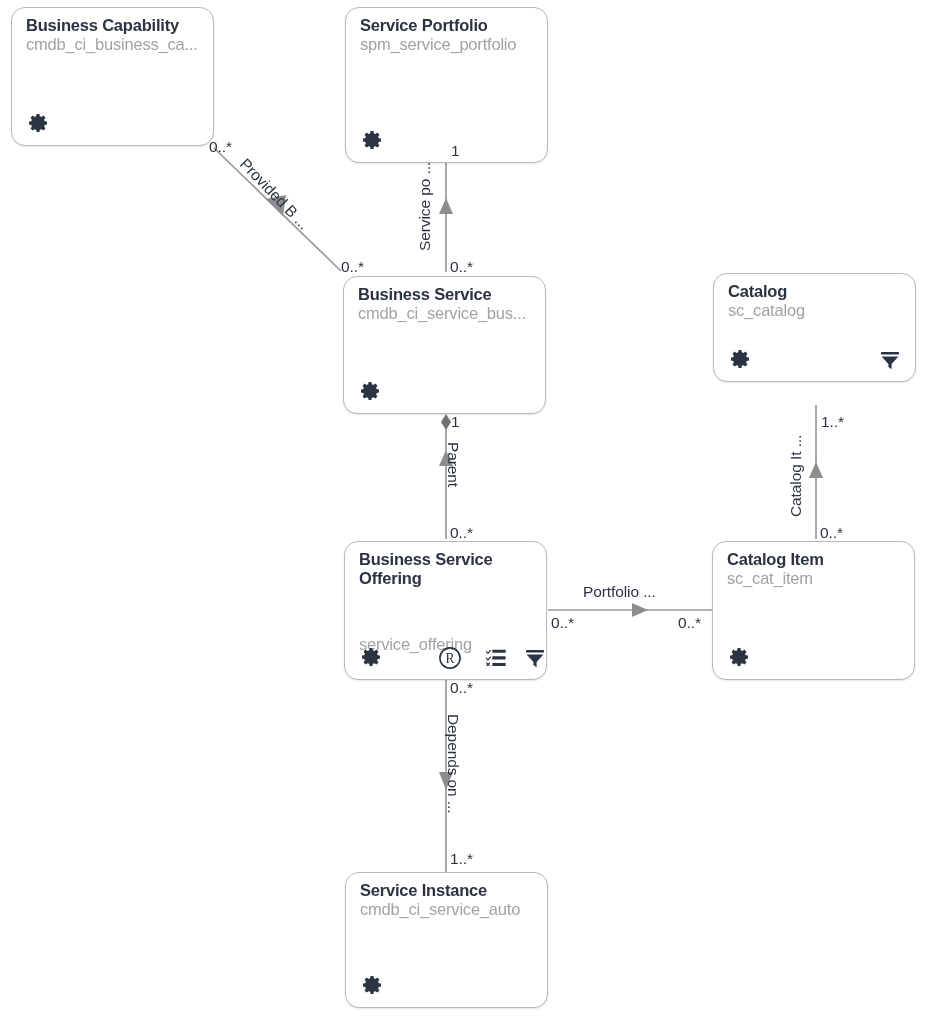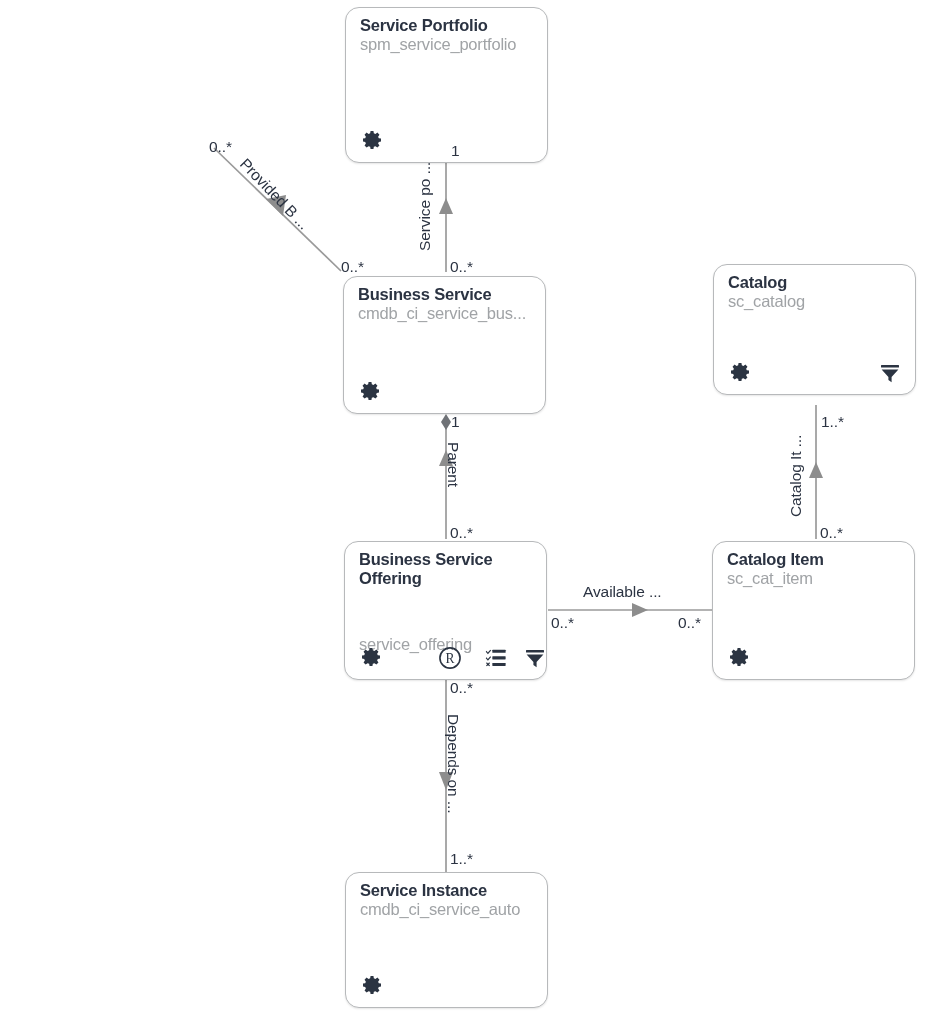--- a/index.html
+++ b/index.html
@@ -147,20 +147,32 @@
       <line x1="548" y1="610" x2="712" y2="610" stroke="#9a9a9a" stroke-width="1.7"></line>
       <path d="M648,610 L632,603 L632,617 Z" fill="#8d8d8d"></path>
     </g>
 
     <g>
       <line x1="446" y1="680" x2="446" y2="872" stroke="#9a9a9a" stroke-width="1.7"></line>
       <path d="M446,790 L439,772 L453,772 Z" fill="#8d8d8d"></path>
     </g>
   </svg>
 
+  <div class="node" style="left:11px; top:7px; width:203px; height:139px;">
+    <div class="node-title">Business Capability</div>
+    <div class="node-table one-line">cmdb_ci_business_ca...</div>
+    <div class="icon-row">
+      <span class="icon icon-gear">
+        <svg viewBox="0 0 24 24" width="24" height="24" fill="currentColor">
+          <path d="M12 8.2a3.8 3.8 0 1 0 0 7.6 3.8 3.8 0 0 0 0-7.6zm0 5.9a2.1 2.1 0 1 1 0-4.2 2.1 2.1 0 0 1 0 4.2z"></path>
+          <path d="M13.45 2h-2.9l-.38 2.3-1.6.66L6.6 3.62 4.55 5.67l1.34 1.97-.66 1.6L3 9.62v2.9l2.23.38.66 1.6-1.34 1.97 2.05 2.05 1.97-1.34 1.6.66.38 2.23h2.9l.38-2.23 1.6-.66 1.97 1.34 2.05-2.05-1.34-1.97.66-1.6L21 12.52v-2.9l-2.23-.38-.66-1.6 1.34-1.97-2.05-2.05-1.97 1.34-1.6-.66L13.45 2z"></path>
+        </svg>
+      </span>
+    </div>
+  </div>
 
   <div class="node" style="left:345px; top:7px; width:203px; height:156px;">
     <div class="node-title">Service Portfolio</div>
     <div class="node-table one-line">spm_service_portfolio</div>
     <div class="icon-row">
       <span class="icon icon-gear">
         <svg viewBox="0 0 24 24" width="24" height="24" fill="currentColor">
           <path d="M12 8.2a3.8 3.8 0 1 0 0 7.6 3.8 3.8 0 0 0 0-7.6zm0 5.9a2.1 2.1 0 1 1 0-4.2 2.1 2.1 0 0 1 0 4.2z"></path>
           <path d="M13.45 2h-2.9l-.38 2.3-1.6.66L6.6 3.62 4.55 5.67l1.34 1.97-.66 1.6L3 9.62v2.9l2.23.38.66 1.6-1.34 1.97 2.05 2.05 1.97-1.34 1.6.66.38 2.23h2.9l.38-2.23 1.6-.66 1.97 1.34 2.05-2.05-1.34-1.97.66-1.6L21 12.52v-2.9l-2.23-.38-.66-1.6 1.34-1.97-2.05-2.05-1.97 1.34-1.6-.66L13.45 2z"></path>
         </svg>
@@ -174,21 +186,21 @@
     <div class="icon-row">
       <span class="icon icon-gear">
         <svg viewBox="0 0 24 24" width="24" height="24" fill="currentColor">
           <path d="M12 8.2a3.8 3.8 0 1 0 0 7.6 3.8 3.8 0 0 0 0-7.6zm0 5.9a2.1 2.1 0 1 1 0-4.2 2.1 2.1 0 0 1 0 4.2z"></path>
           <path d="M13.45 2h-2.9l-.38 2.3-1.6.66L6.6 3.62 4.55 5.67l1.34 1.97-.66 1.6L3 9.62v2.9l2.23.38.66 1.6-1.34 1.97 2.05 2.05 1.97-1.34 1.6.66.38 2.23h2.9l.38-2.23 1.6-.66 1.97 1.34 2.05-2.05-1.34-1.97.66-1.6L21 12.52v-2.9l-2.23-.38-.66-1.6 1.34-1.97-2.05-2.05-1.97 1.34-1.6-.66L13.45 2z"></path>
         </svg>
       </span>
     </div>
   </div>
 
-  <div class="node" style="left:713px; top:264px; width:203px; height:131px;">
+  <div class="node" style="left:713px; top:273px; width:203px; height:109px;">
     <div class="node-title">Catalog</div>
     <div class="node-table one-line">sc_catalog</div>
     <div class="icon-row">
       <span class="icon icon-gear">
         <svg viewBox="0 0 24 24" width="24" height="24" fill="currentColor">
           <path d="M12 8.2a3.8 3.8 0 1 0 0 7.6 3.8 3.8 0 0 0 0-7.6zm0 5.9a2.1 2.1 0 1 1 0-4.2 2.1 2.1 0 0 1 0 4.2z"></path>
           <path d="M13.45 2h-2.9l-.38 2.3-1.6.66L6.6 3.62 4.55 5.67l1.34 1.97-.66 1.6L3 9.62v2.9l2.23.38.66 1.6-1.34 1.97 2.05 2.05 1.97-1.34 1.6.66.38 2.23h2.9l.38-2.23 1.6-.66 1.97 1.34 2.05-2.05-1.34-1.97.66-1.6L21 12.52v-2.9l-2.23-.38-.66-1.6 1.34-1.97-2.05-2.05-1.97 1.34-1.6-.66L13.45 2z"></path>
         </svg>
       </span>
     </div>
@@ -271,21 +283,21 @@
   <div class="card" style="left:450px; top:258px;">0..*</div>
 
   <div class="edge-label rot-cw" style="left:462px; top:442px;">Parent</div>
   <div class="card" style="left:451px; top:413px;">1</div>
   <div class="card" style="left:450px; top:524px;">0..*</div>
 
   <div class="edge-label rot-ccw" style="left:787px; top:517px;">Catalog It ...</div>
   <div class="card" style="left:821px; top:413px;">1..*</div>
   <div class="card" style="left:820px; top:524px;">0..*</div>
 
-  <div class="edge-label" style="left:583px; top:583px;">Available ...</div>
+  <div class="edge-label" style="left:583px; top:583px;">Portfolio ...</div>
   <div class="card" style="left:551px; top:614px;">0..*</div>
   <div class="card" style="left:678px; top:614px;">0..*</div>
 
   <div class="edge-label rot-cw" style="left:462px; top:714px;">Depends on ...</div>
   <div class="card" style="left:450px; top:679px;">0..*</div>
   <div class="card" style="left:450px; top:850px;">1..*</div>
 
 </div>
 
 </body></html>

